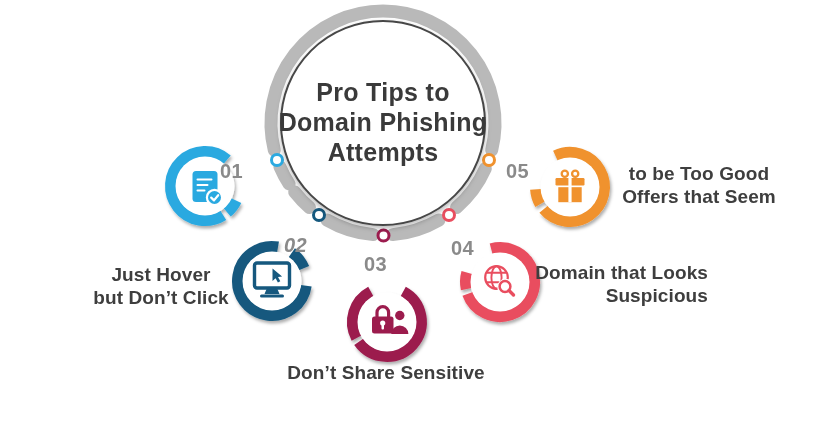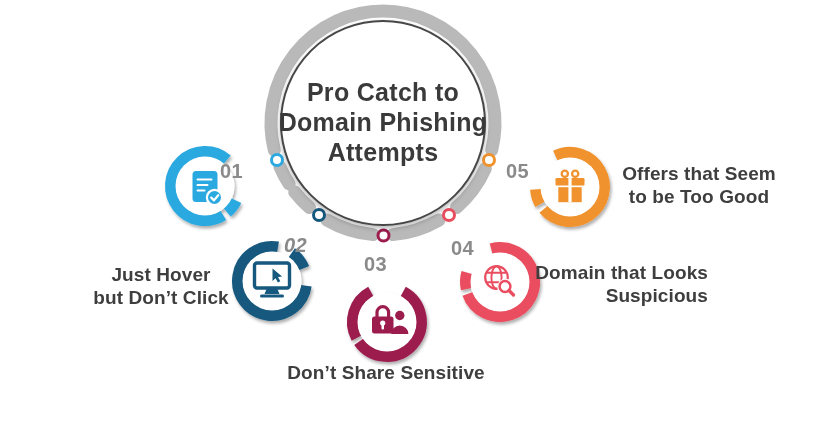--- a/index.html
+++ b/index.html
@@ -125,21 +125,21 @@
         <circle class="tip-stroke" cx="564.8" cy="173.8" r="3.1" stroke-width="2.3"></circle>
         <circle class="tip-stroke" cx="575.2" cy="173.8" r="3.1" stroke-width="2.3"></circle>
         <rect class="tip-fill" x="555.5" y="178" width="29" height="7.4" rx="1.2"></rect>
         <rect class="tip-fill" x="558.3" y="187.2" width="23.4" height="15"></rect>
         <path d="M570 178 V202.2" stroke="#fff" stroke-width="3.2"></path>
       </g>
     </g>
   </svg>
 
   <div class="hub-title">
-    <span>Pro Catch to</span>
+    <span>Pro Tips to</span>
     <span>Domain Phishing</span>
     <span>Attempts</span>
   </div>
 
   <div class="tip-num" style="left:220px;top:160px;">01</div>
   <div class="tip-num" style="left:284px;top:234px;font-style:italic;">02</div>
   <div class="tip-num" style="left:364px;top:253px;">03</div>
   <div class="tip-num" style="left:451px;top:237px;">04</div>
   <div class="tip-num" style="left:506px;top:160px;">05</div>
 
@@ -148,17 +148,17 @@
     <span>but Don’t Click</span>
   </div>
   <div class="tip-label" style="left:266px;top:361px;width:240px;">
     <span>Don’t Share Sensitive</span>
   </div>
   <div class="tip-label" style="left:508px;top:261px;width:200px;text-align:right;">
     <span>Domain that Looks</span>
     <span>Suspicious</span>
   </div>
   <div class="tip-label" style="left:599px;top:162px;width:200px;">
+    <span>to be Too Good</span>
     <span>Offers that Seem</span>
-    <span>to be Too Good</span>
   </div>
 
 </div>
 
 </body></html>

